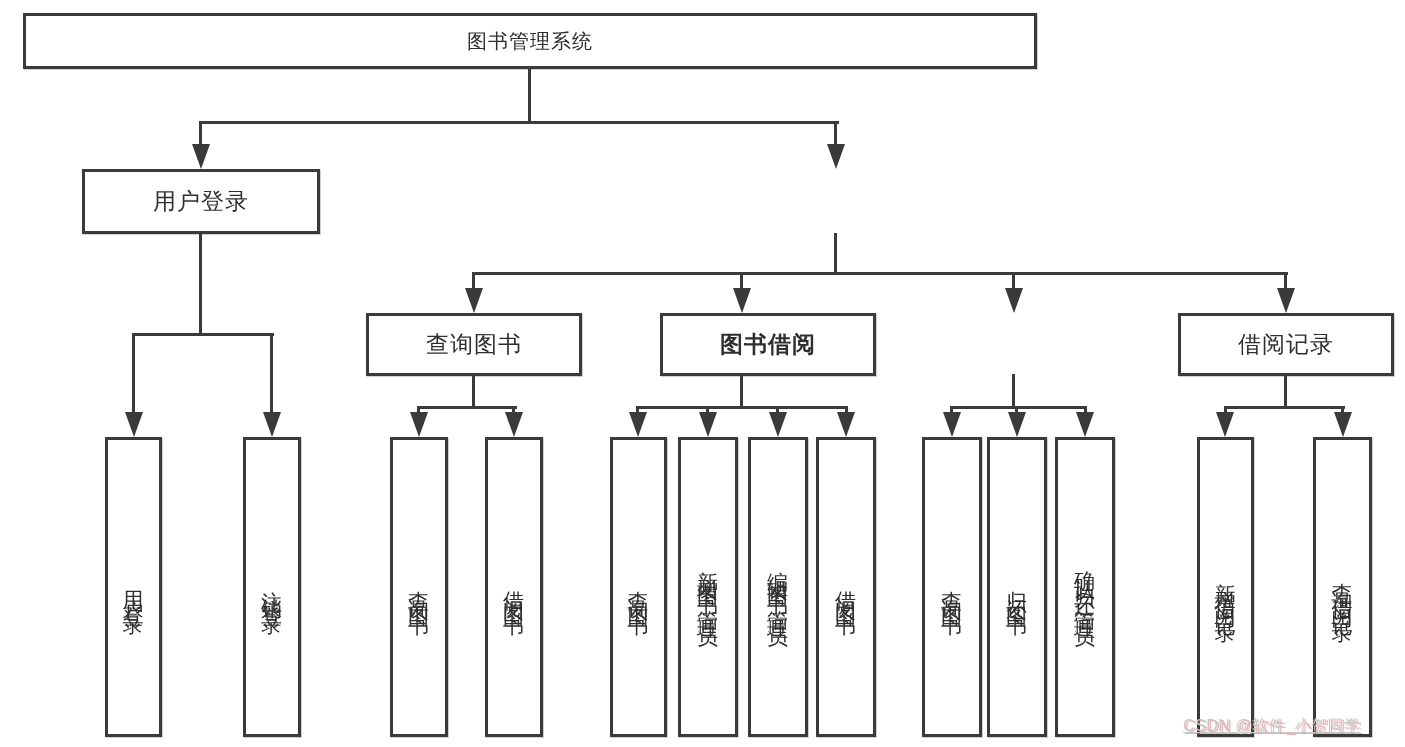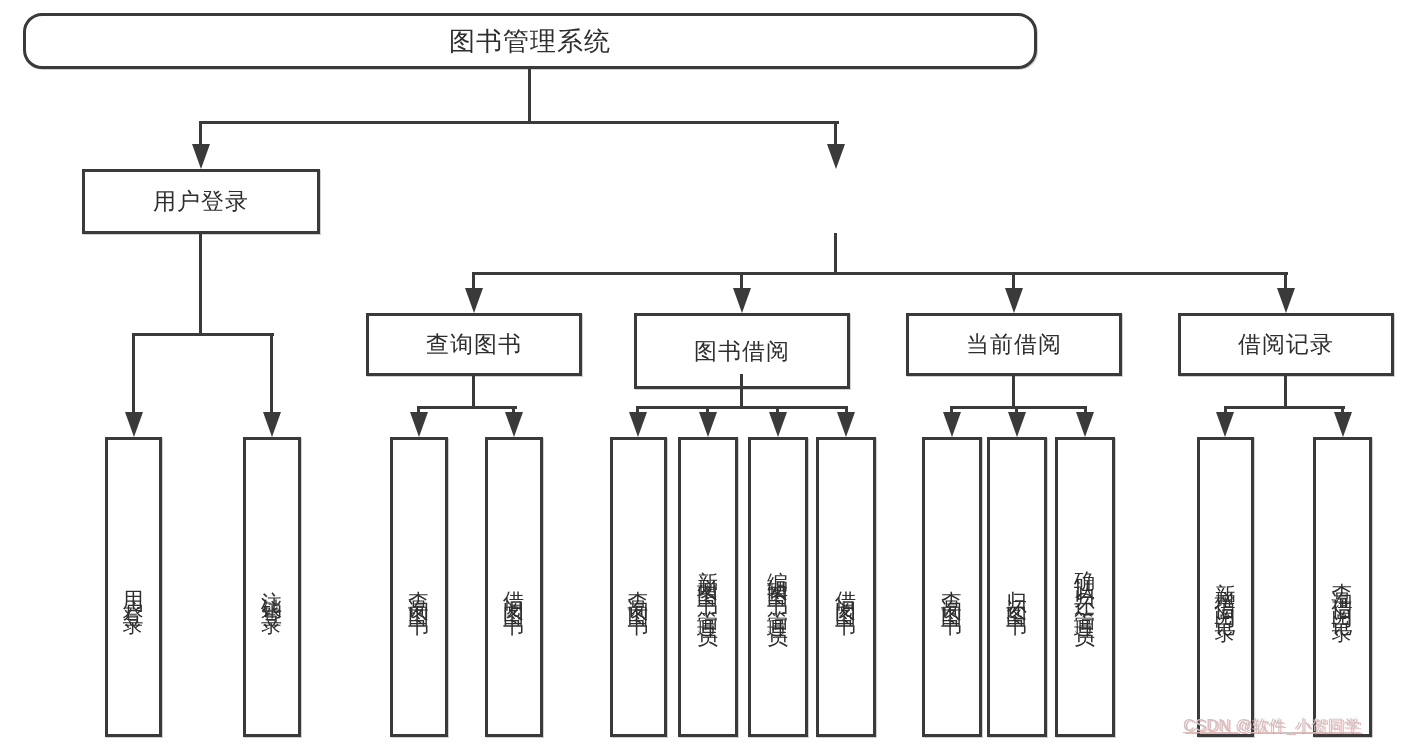--- a/index.html
+++ b/index.html
@@ -21,21 +21,21 @@
     box-sizing: border-box;
     border: 3px solid #3a3a3a;
     background: #ffffff;
     display: flex;
     align-items: center;
     justify-content: center;
     color: #2e2e2e;
     box-shadow: 1px 1px 0 rgba(0,0,0,0.18);
   }
   .hnode { font-size: 23px; letter-spacing: 1px; white-space: nowrap; }
-  .root-node { font-size: 26px; border-radius: 19px; }
+  .root-node { font-size: 20px; }
   .vnode {
     writing-mode: vertical-rl;
     text-orientation: mixed;
     font-size: 21px;
     letter-spacing: 8px;
     line-height: 1;
     padding-top: 6px;
     white-space: nowrap;
   }
   
@@ -92,22 +92,21 @@
   <div class="line" style="left:472px; top:272px; width:3px; height:19px;"></div>
   <div class="line" style="left:740px; top:272px; width:3px; height:19px;"></div>
   <div class="line" style="left:1012px; top:272px; width:3px; height:19px;"></div>
   <div class="line" style="left:1284px; top:272px; width:3px; height:19px;"></div>
   <div class="arrow" style="left:465px; top:288px;"></div>
   <div class="arrow" style="left:733px; top:288px;"></div>
   <div class="arrow" style="left:1005px; top:288px;"></div>
   <div class="arrow" style="left:1277px; top:288px;"></div>
 
   <div class="node hnode" style="left:366px; top:313px; width:216px; height:63px;">查询图书</div>
-  <div class="node hnode" style="left:634px; top:313px; width:216px; height:76px;">图书借阅</div>
-  <div class="node hnode" style="left:906px; top:313px; width:216px; height:63px;">当前借阅</div>
+  <div class="node hnode" style="left:660px; top:313px; width:216px; height:63px;font-weight:bold;">图书借阅</div>
   <div class="node hnode" style="left:1178px; top:313px; width:216px; height:63px;">借阅记录</div>
 
   <div class="line" style="left:472px; top:374px; width:3px; height:34px;"></div>
   <div class="line" style="left:417px; top:406px; width:100px; height:3px;"></div>
   <div class="line" style="left:417px; top:406px; width:3px; height:9px;"></div>
   <div class="line" style="left:512px; top:406px; width:3px; height:9px;"></div>
   <div class="arrow" style="left:410px; top:412px;"></div>
   <div class="arrow" style="left:505px; top:412px;"></div>
 
   <div class="line" style="left:740px; top:374px; width:3px; height:34px;"></div>

